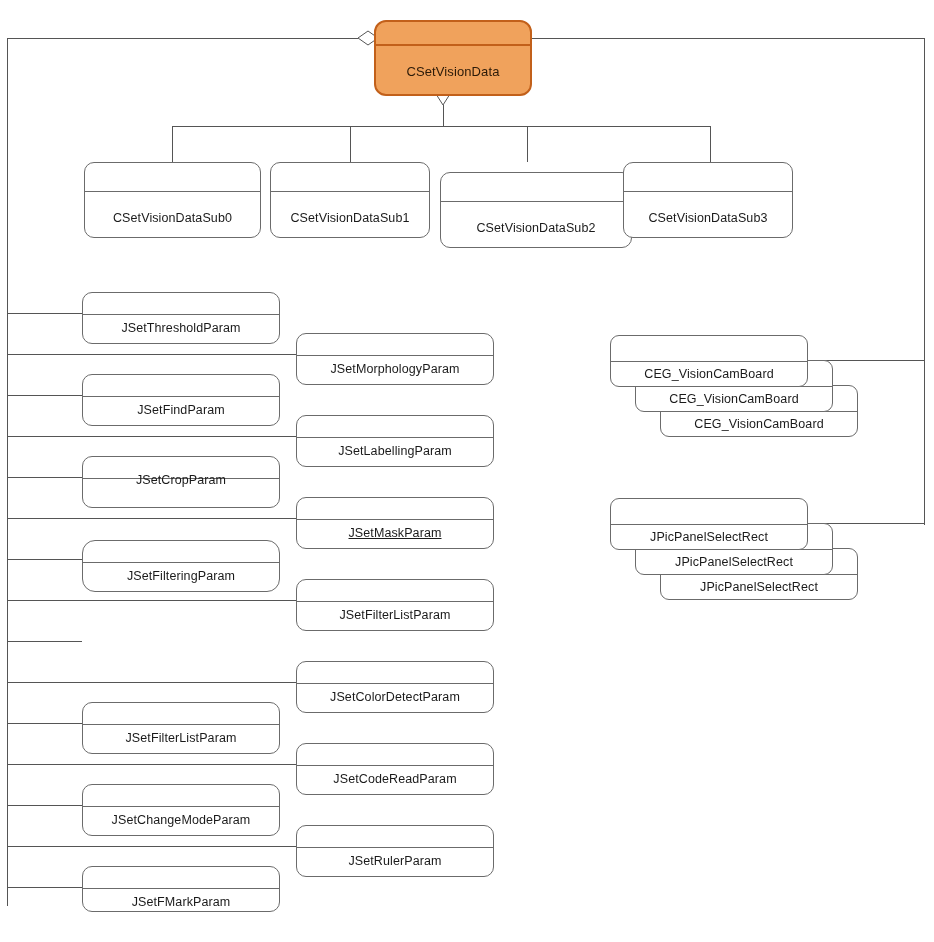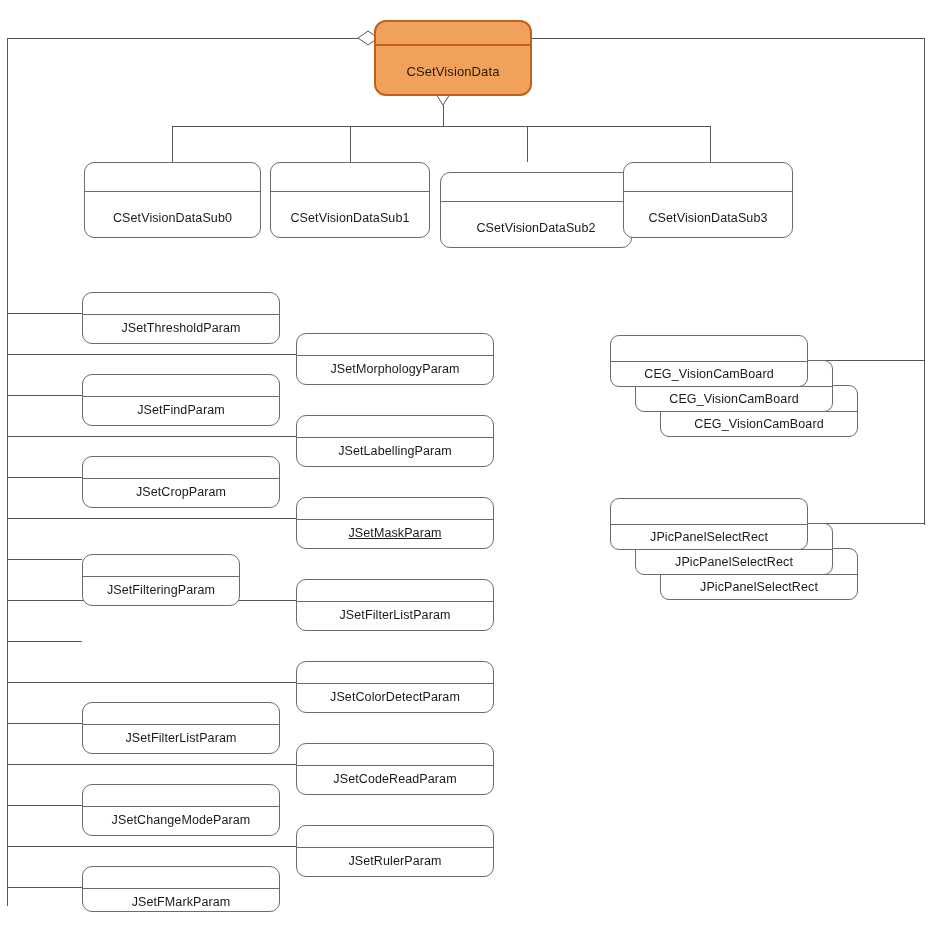--- a/index.html
+++ b/index.html
@@ -136,23 +136,23 @@
   <div class="node" style="left:82px; top:292px; width:198px; height:52px;padding-left:48px;">
     <div class="divider" style="top:21px;"></div>
     <div class="label" style="top:28px;">JSetThresholdParam</div>
   </div>
   <div class="node" style="left:82px; top:374px; width:198px; height:52px;">
     <div class="divider" style="top:21px;"></div>
     <div class="label" style="top:28px;">JSetFindParam</div>
   </div>
   <div class="node" style="left:82px; top:456px; width:198px; height:52px;">
     <div class="divider" style="top:21px;"></div>
-    <div class="label" style="top:28px;">JSetCropParam</div>
-  </div>
-  <div class="node" style="left:82px; top:554px; width:158px; height:52px;">
+    <div class="label" style="top:16px;">JSetCropParam</div>
+  </div>
+  <div class="node" style="left:82px; top:540px; width:198px; height:52px;border-radius:13px;">
     <div class="divider" style="top:21px;"></div>
     <div class="label" style="top:28px;">JSetFilteringParam</div>
   </div>
   <div class="node" style="left:82px; top:702px; width:198px; height:52px;">
     <div class="divider" style="top:21px;"></div>
     <div class="label" style="top:28px;">JSetFilterListParam</div>
   </div>
   <div class="node" style="left:82px; top:784px; width:198px; height:52px;">
     <div class="divider" style="top:21px;"></div>
     <div class="label" style="top:28px;">JSetChangeModeParam</div>

